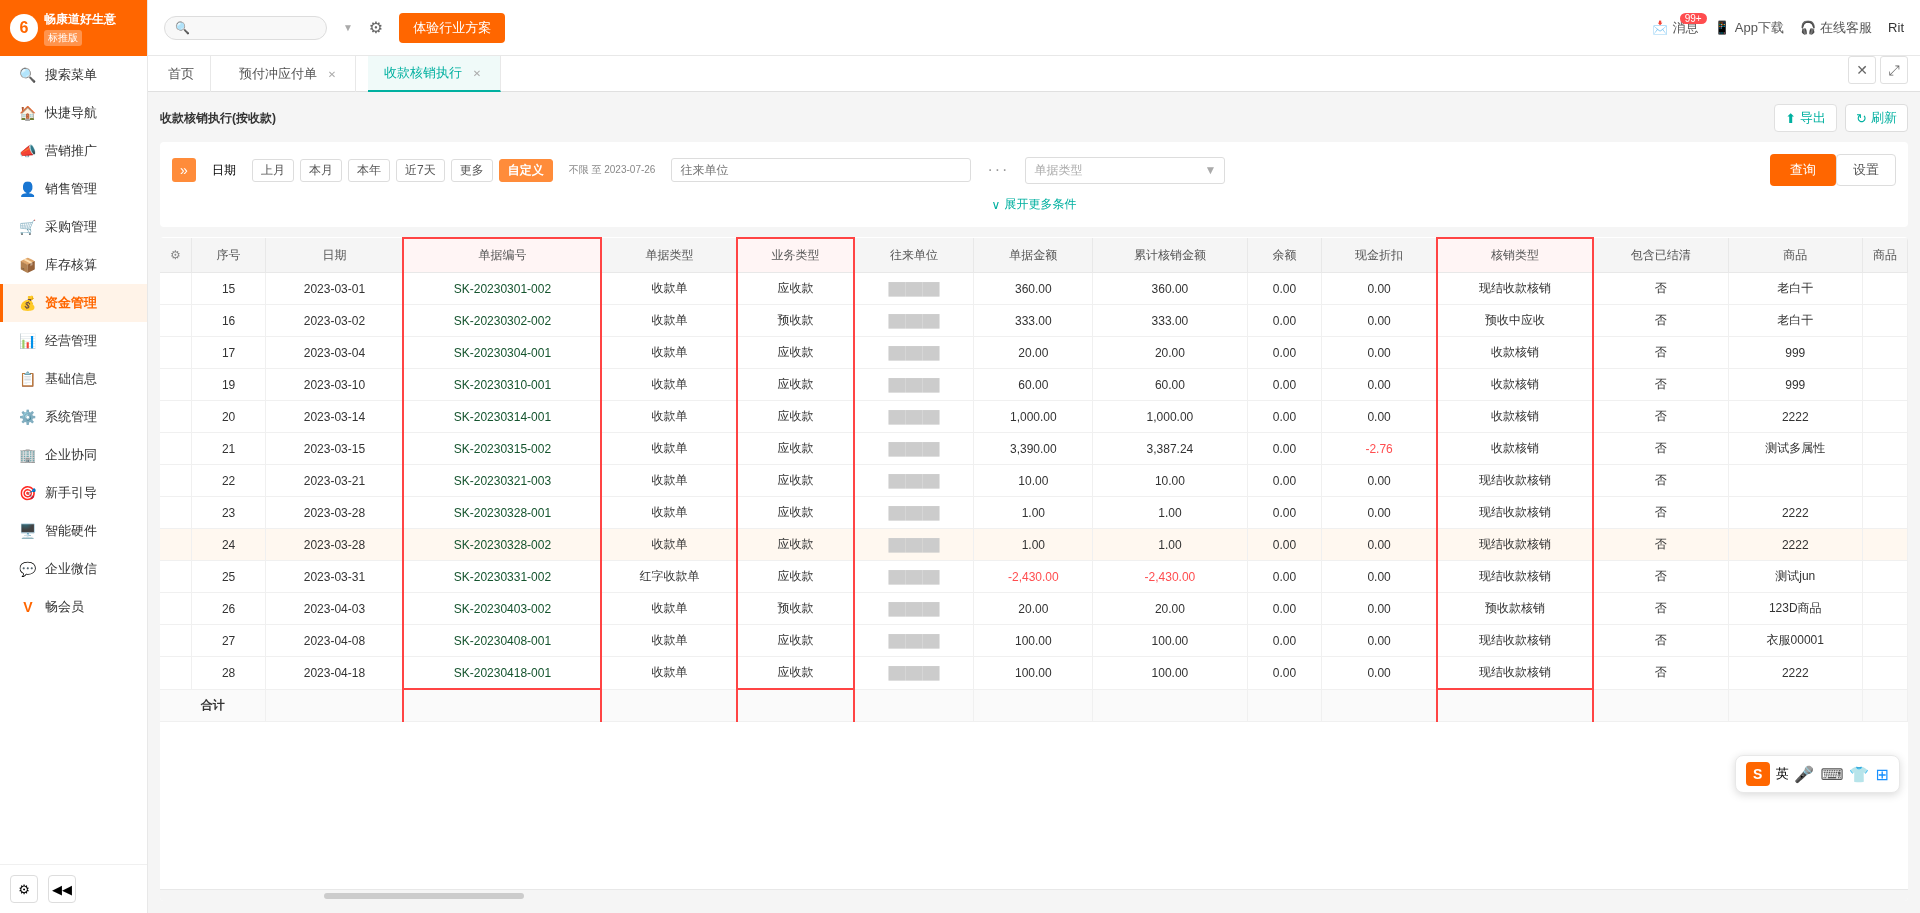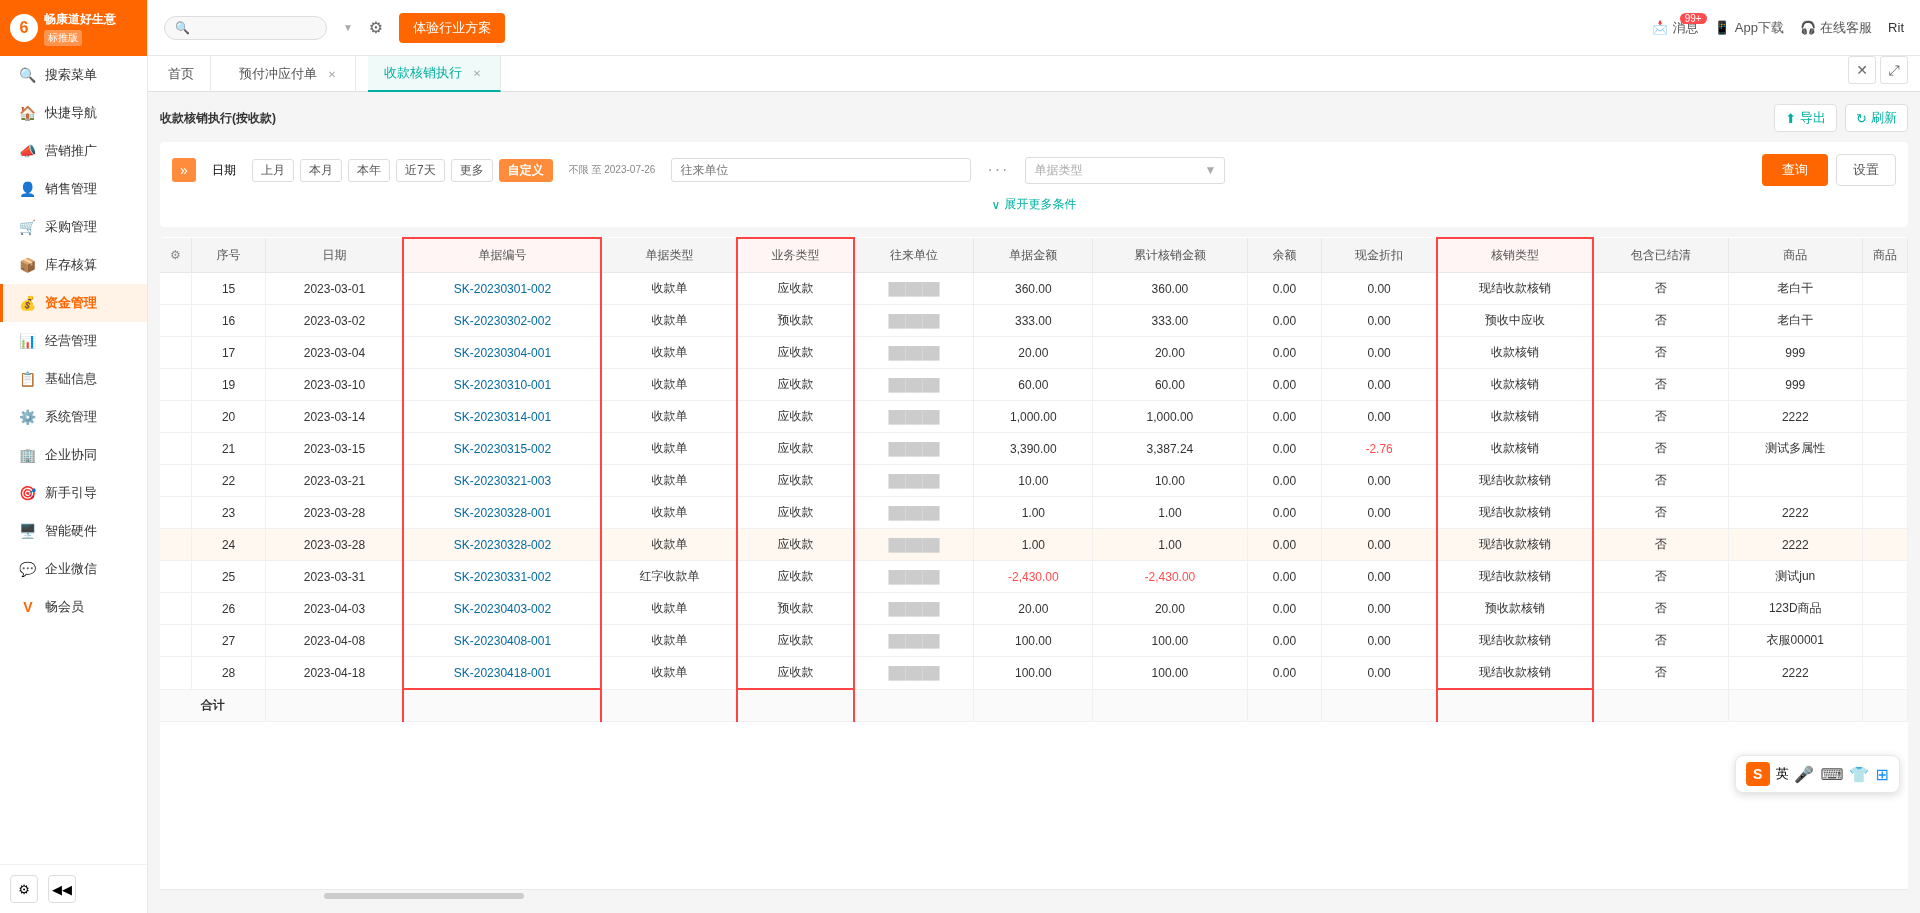--- a/index.html
+++ b/index.html
@@ -66,21 +66,21 @@
     .filter-expand { display: flex; align-items: center; justify-content: center; gap: 4px; color: #00b0a0; cursor: pointer; font-size: 12px; padding: 2px 0; }
 
     
     .table-container { flex: 1; background: #fff; border-radius: 4px; overflow: hidden; display: flex; flex-direction: column; }
     .table-wrapper { flex: 1; overflow: auto; }
     table { width: 100%; border-collapse: collapse; font-size: 12px; }
     thead tr { background: #f5f5f5; }
     th { padding: 8px 10px; text-align: center; color: #555; font-weight: normal; border-bottom: 1px solid #e8e8e8; border-right: 1px solid #e8e8e8; white-space: nowrap; position: sticky; top: 0; z-index: 1; background: #f5f5f5; }
     td { padding: 7px 10px; text-align: center; border-bottom: 1px solid #f0f0f0; border-right: 1px solid #f0f0f0; white-space: nowrap; color: #333; }
     tr.highlighted td { background: #fff8f0; }
-    .td-link { color: #0369a1; cursor: pointer; text-decoration: none; }
+    .td-link { color: #14532d; cursor: pointer; text-decoration: none; }
     .td-red { color: #ff4d4f; }
     .th-settings { width: 30px; }
 
     
     .col-doc-no { border-left: 2px solid #ff4444 !important; border-right: 2px solid #ff4444 !important; }
     .col-biz-type { border-left: 2px solid #ff4444 !important; border-right: 2px solid #ff4444 !important; }
     .col-verify-type { border-left: 2px solid #ff4444 !important; border-right: 2px solid #ff4444 !important; }
     .col-doc-no-header { border-left: 2px solid #ff4444 !important; border-right: 2px solid #ff4444 !important; border-top: 2px solid #ff4444 !important; }
     .col-biz-type-header { border-left: 2px solid #ff4444 !important; border-right: 2px solid #ff4444 !important; border-top: 2px solid #ff4444 !important; }
     .col-verify-type-header { border-left: 2px solid #ff4444 !important; border-right: 2px solid #ff4444 !important; border-top: 2px solid #ff4444 !important; }
@@ -251,21 +251,21 @@
           <button class="filter-date-btn">更多</button>
           <button class="filter-date-btn custom">自定义</button>
         </div>
         <div class="filter-date-range">不限 至 2023-07-26</div>
         <input class="filter-partner" placeholder="往来单位" style="">
         <span class="filter-dots">···</span>
         <div class="filter-doc-type">
           <span>单据类型</span>
           <span>▼</span>
         </div>
-        <div style="margin-left:auto;display:flex;gap:8px;border-radius:6px;">
+        <div style="margin-left:auto;display:flex;border-radius:6px;">
           <button class="filter-query-btn">查询</button>
           <button class="filter-setting-btn">设置</button>
         </div>
       </div>
       <div class="filter-expand">
         <span>∨</span>
         <span>展开更多条件</span>
       </div>
     </div>
 

